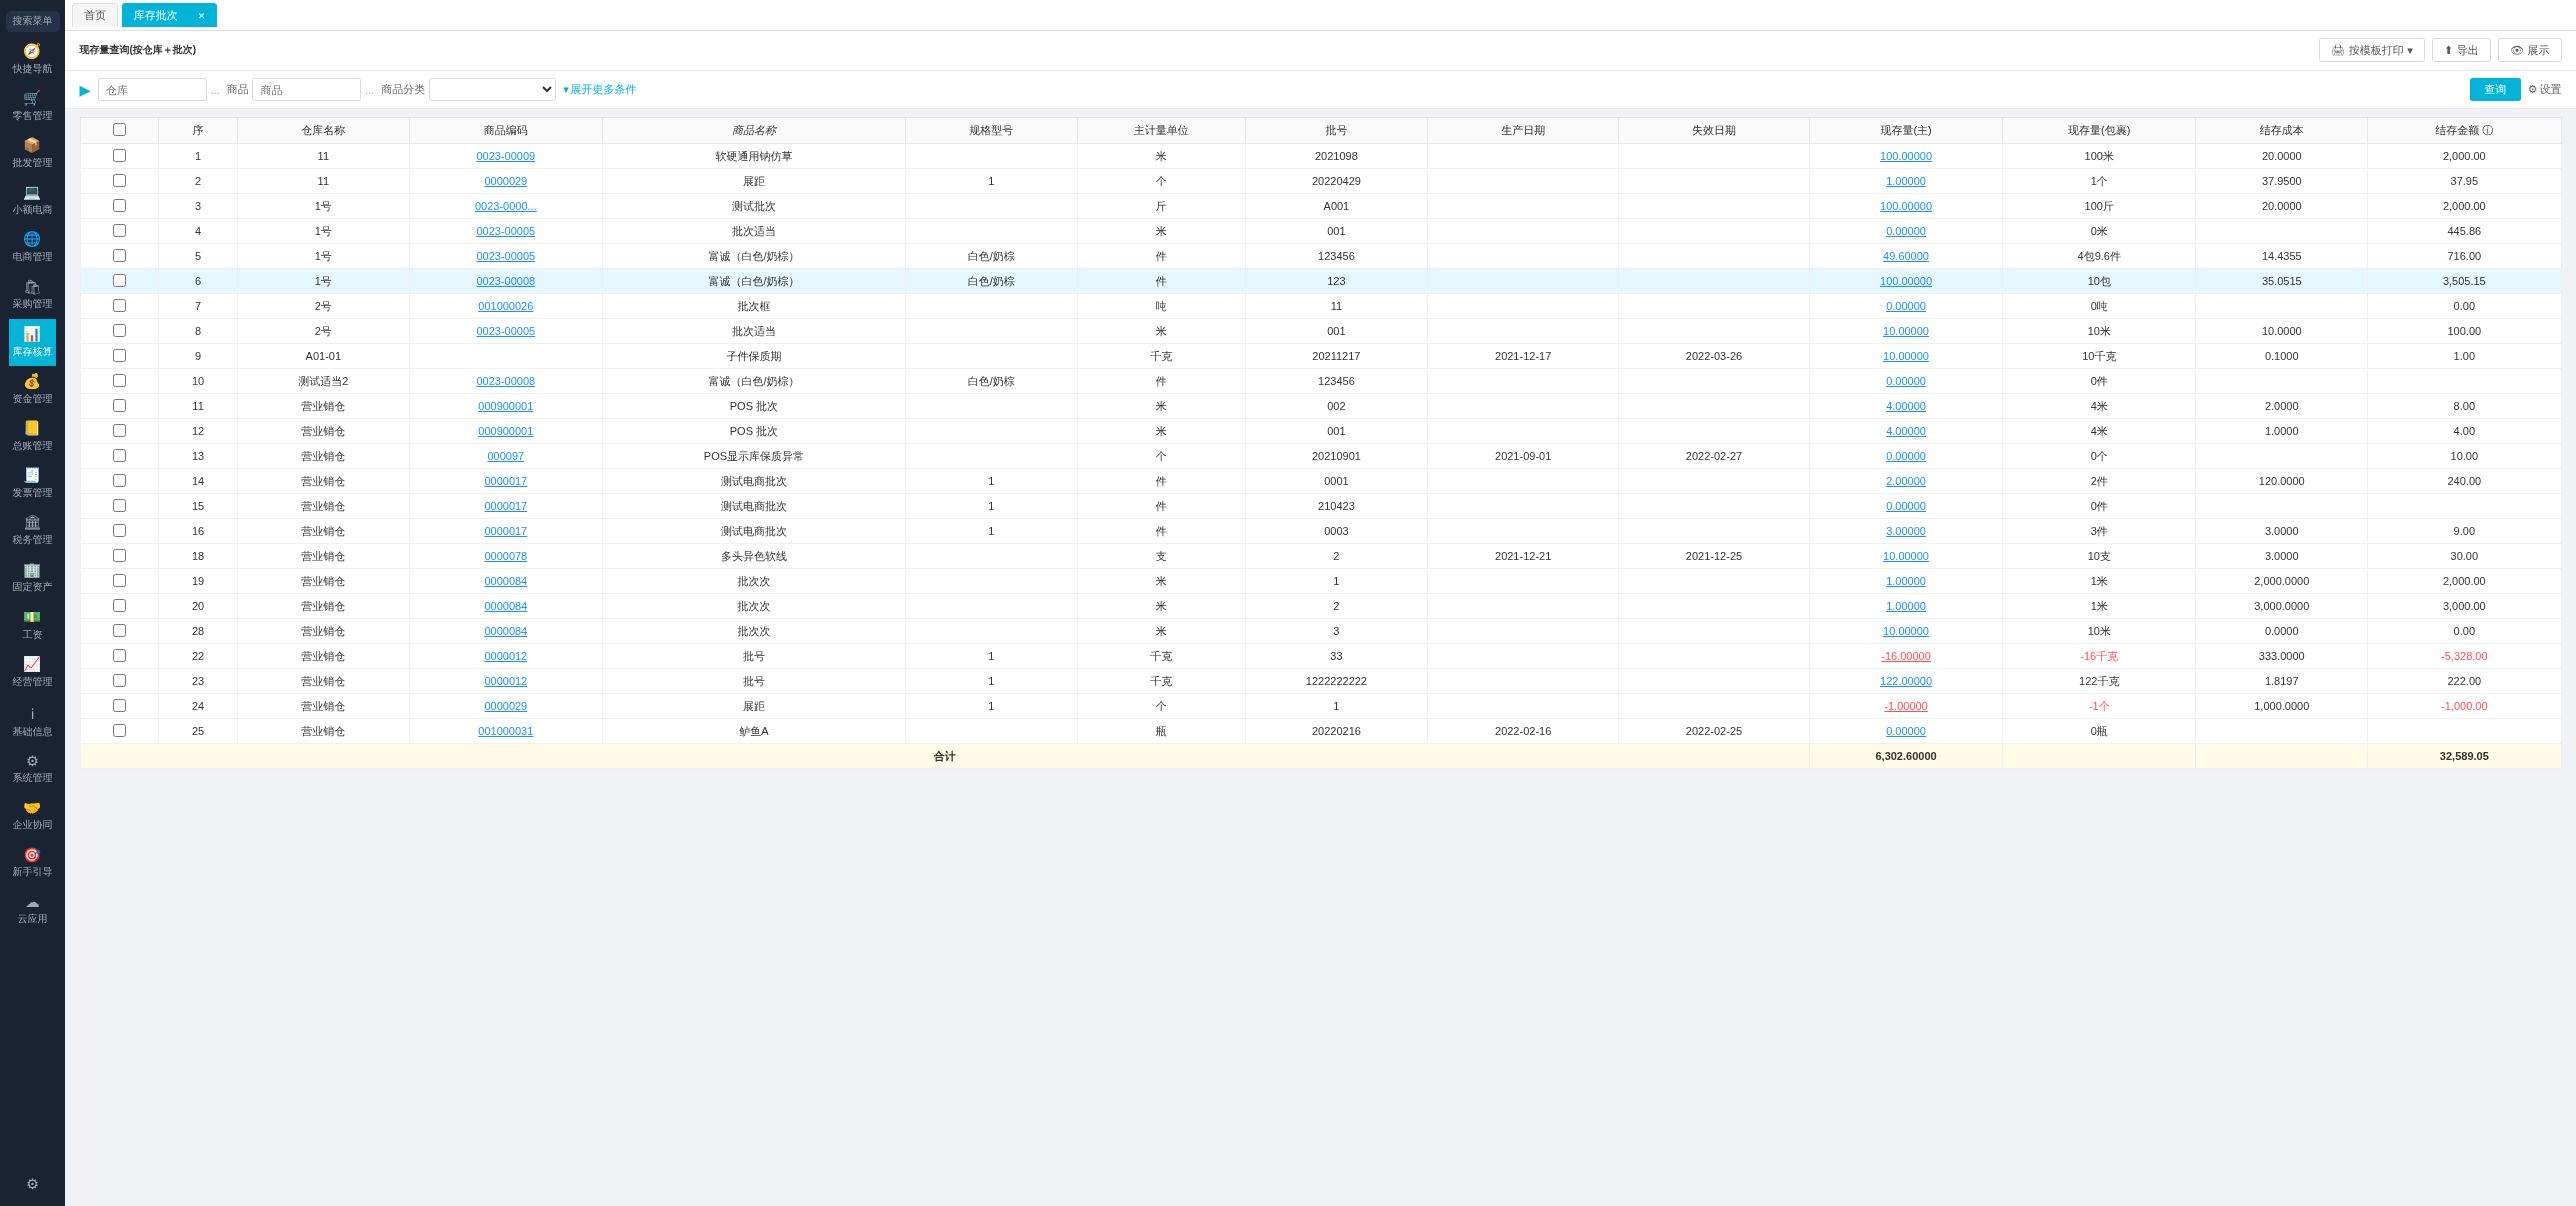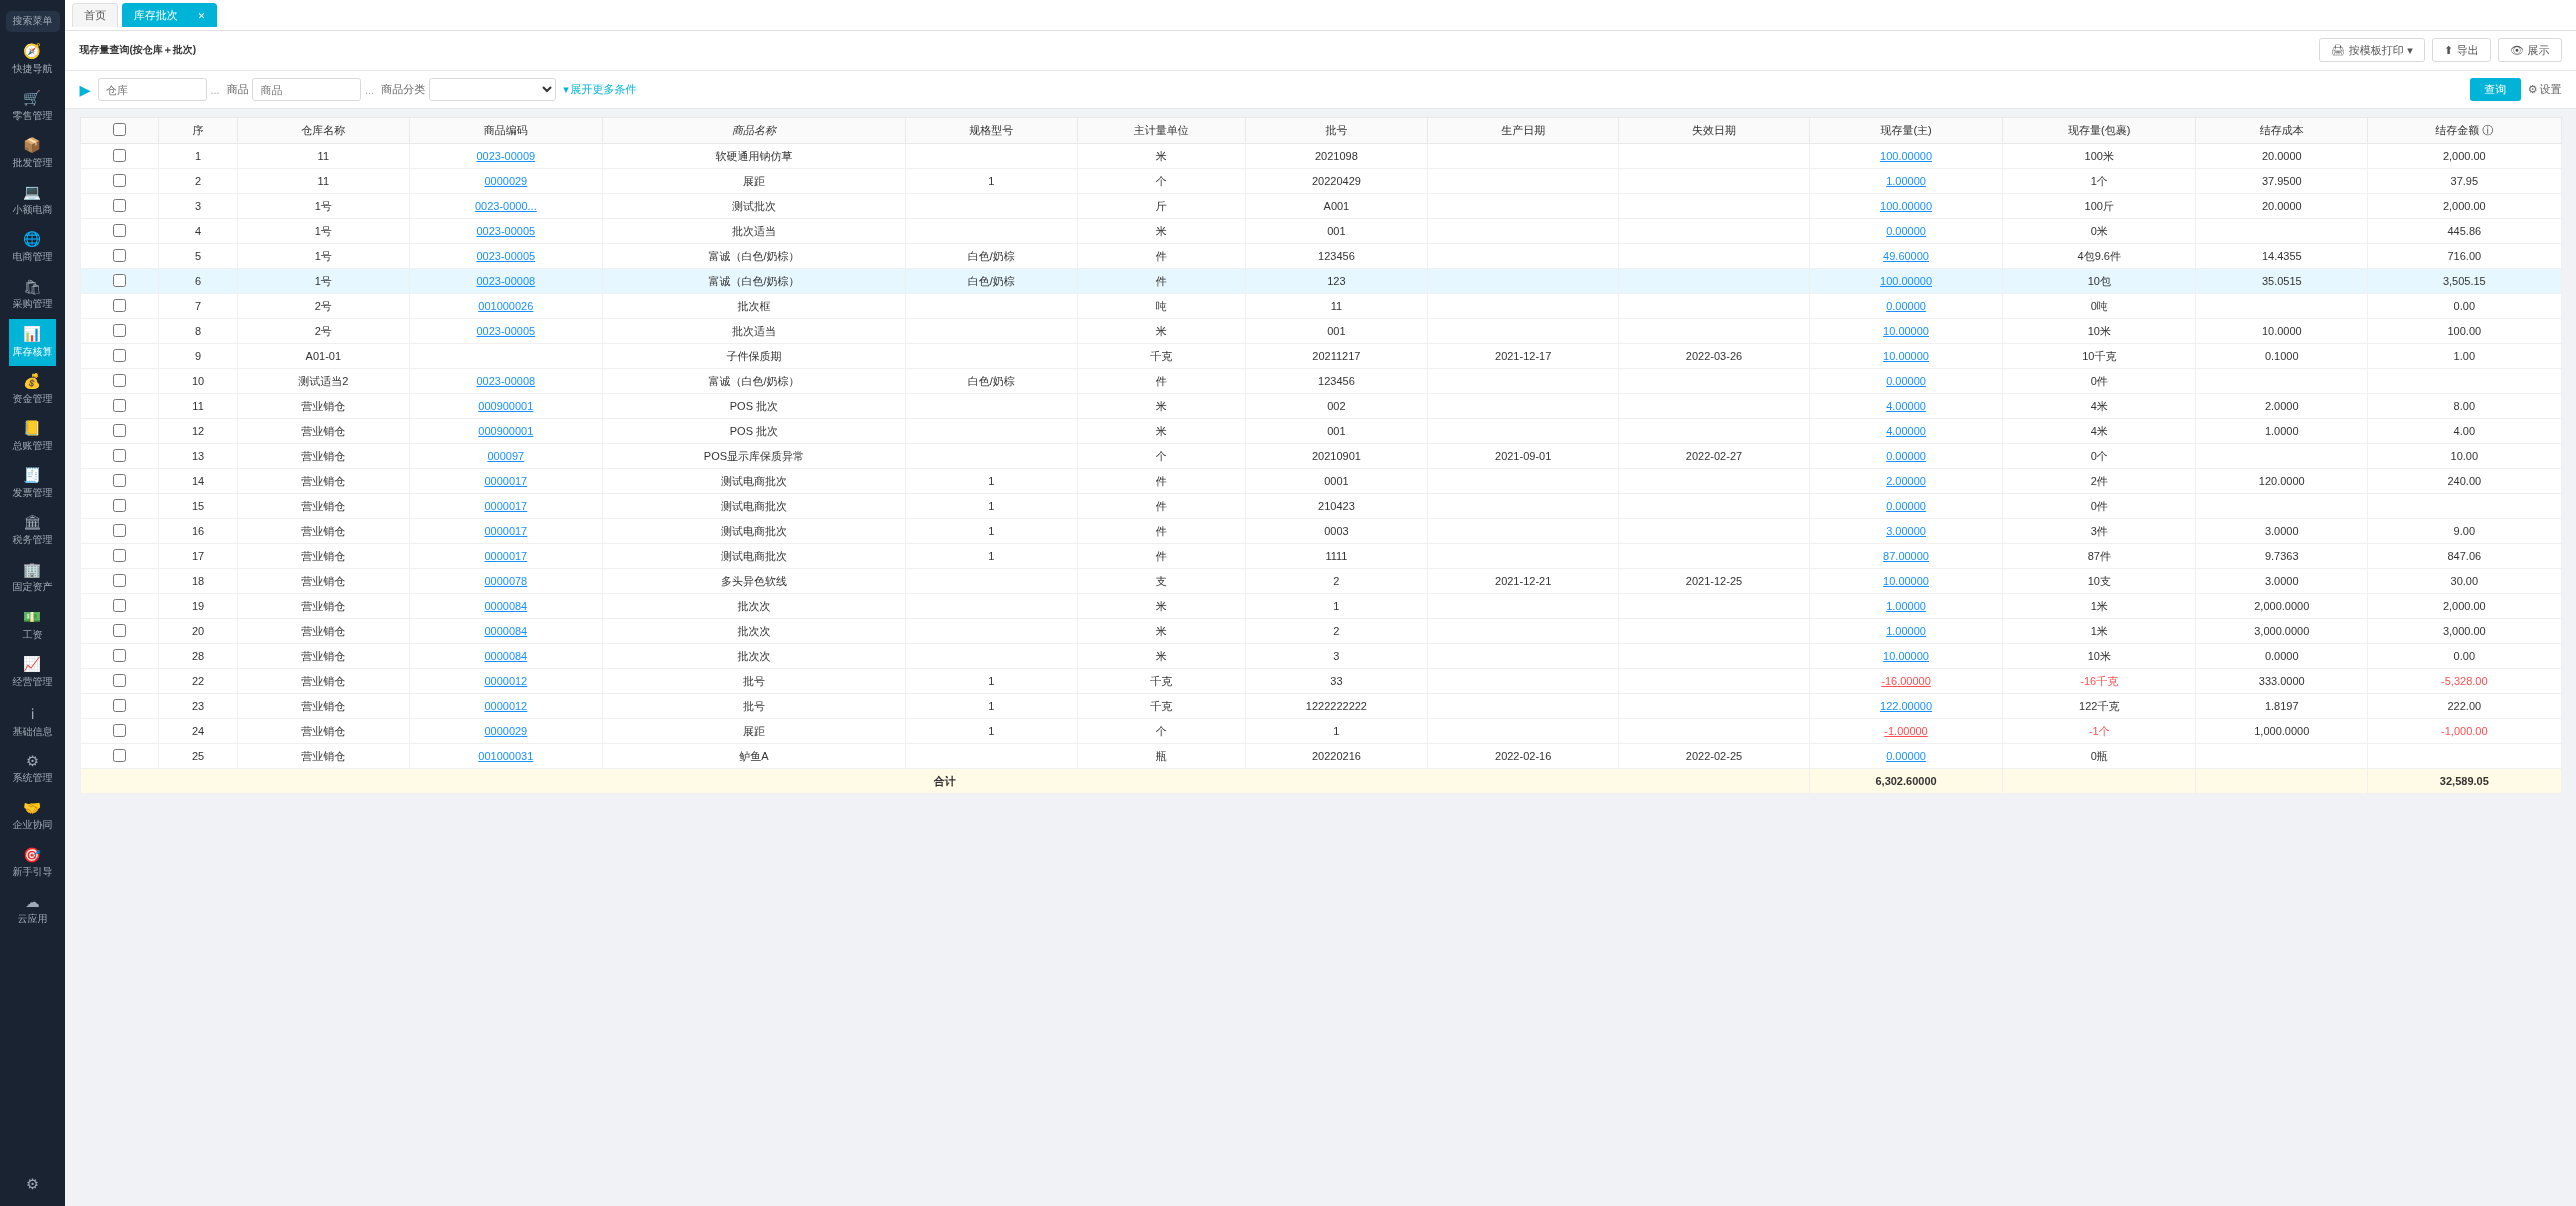--- a/index.html
+++ b/index.html
@@ -605,36 +605,20 @@
       <td>0003</td>
       <td></td>
       <td></td>
       <td><span class="link-text">3.00000</span></td>
       <td><span class="">3件</span></td>
       <td>3.0000</td>
       <td><span class="">9.00</span></td>
     </tr>
           <tr>
       <td><input type="checkbox" style=""></td>
-      <td>17</td>
-      <td>营业销仓</td>
-      <td><span class="link-text">0000017</span></td>
-      <td class="text-left">测试电商批次</td>
-      <td>1</td>
-      <td>件</td>
-      <td>1111</td>
-      <td></td>
-      <td></td>
-      <td><span class="link-text">87.00000</span></td>
-      <td><span class="">87件</span></td>
-      <td>9.7363</td>
-      <td><span class="">847.06</span></td>
-    </tr>
-          <tr>
-      <td><input type="checkbox" style=""></td>
       <td>18</td>
       <td>营业销仓</td>
       <td><span class="link-text">0000078</span></td>
       <td class="text-left">多头异色软线</td>
       <td></td>
       <td>支</td>
       <td>2</td>
       <td>2021-12-21</td>
       <td>2021-12-25</td>
       <td><span class="link-text">10.00000</span></td>

